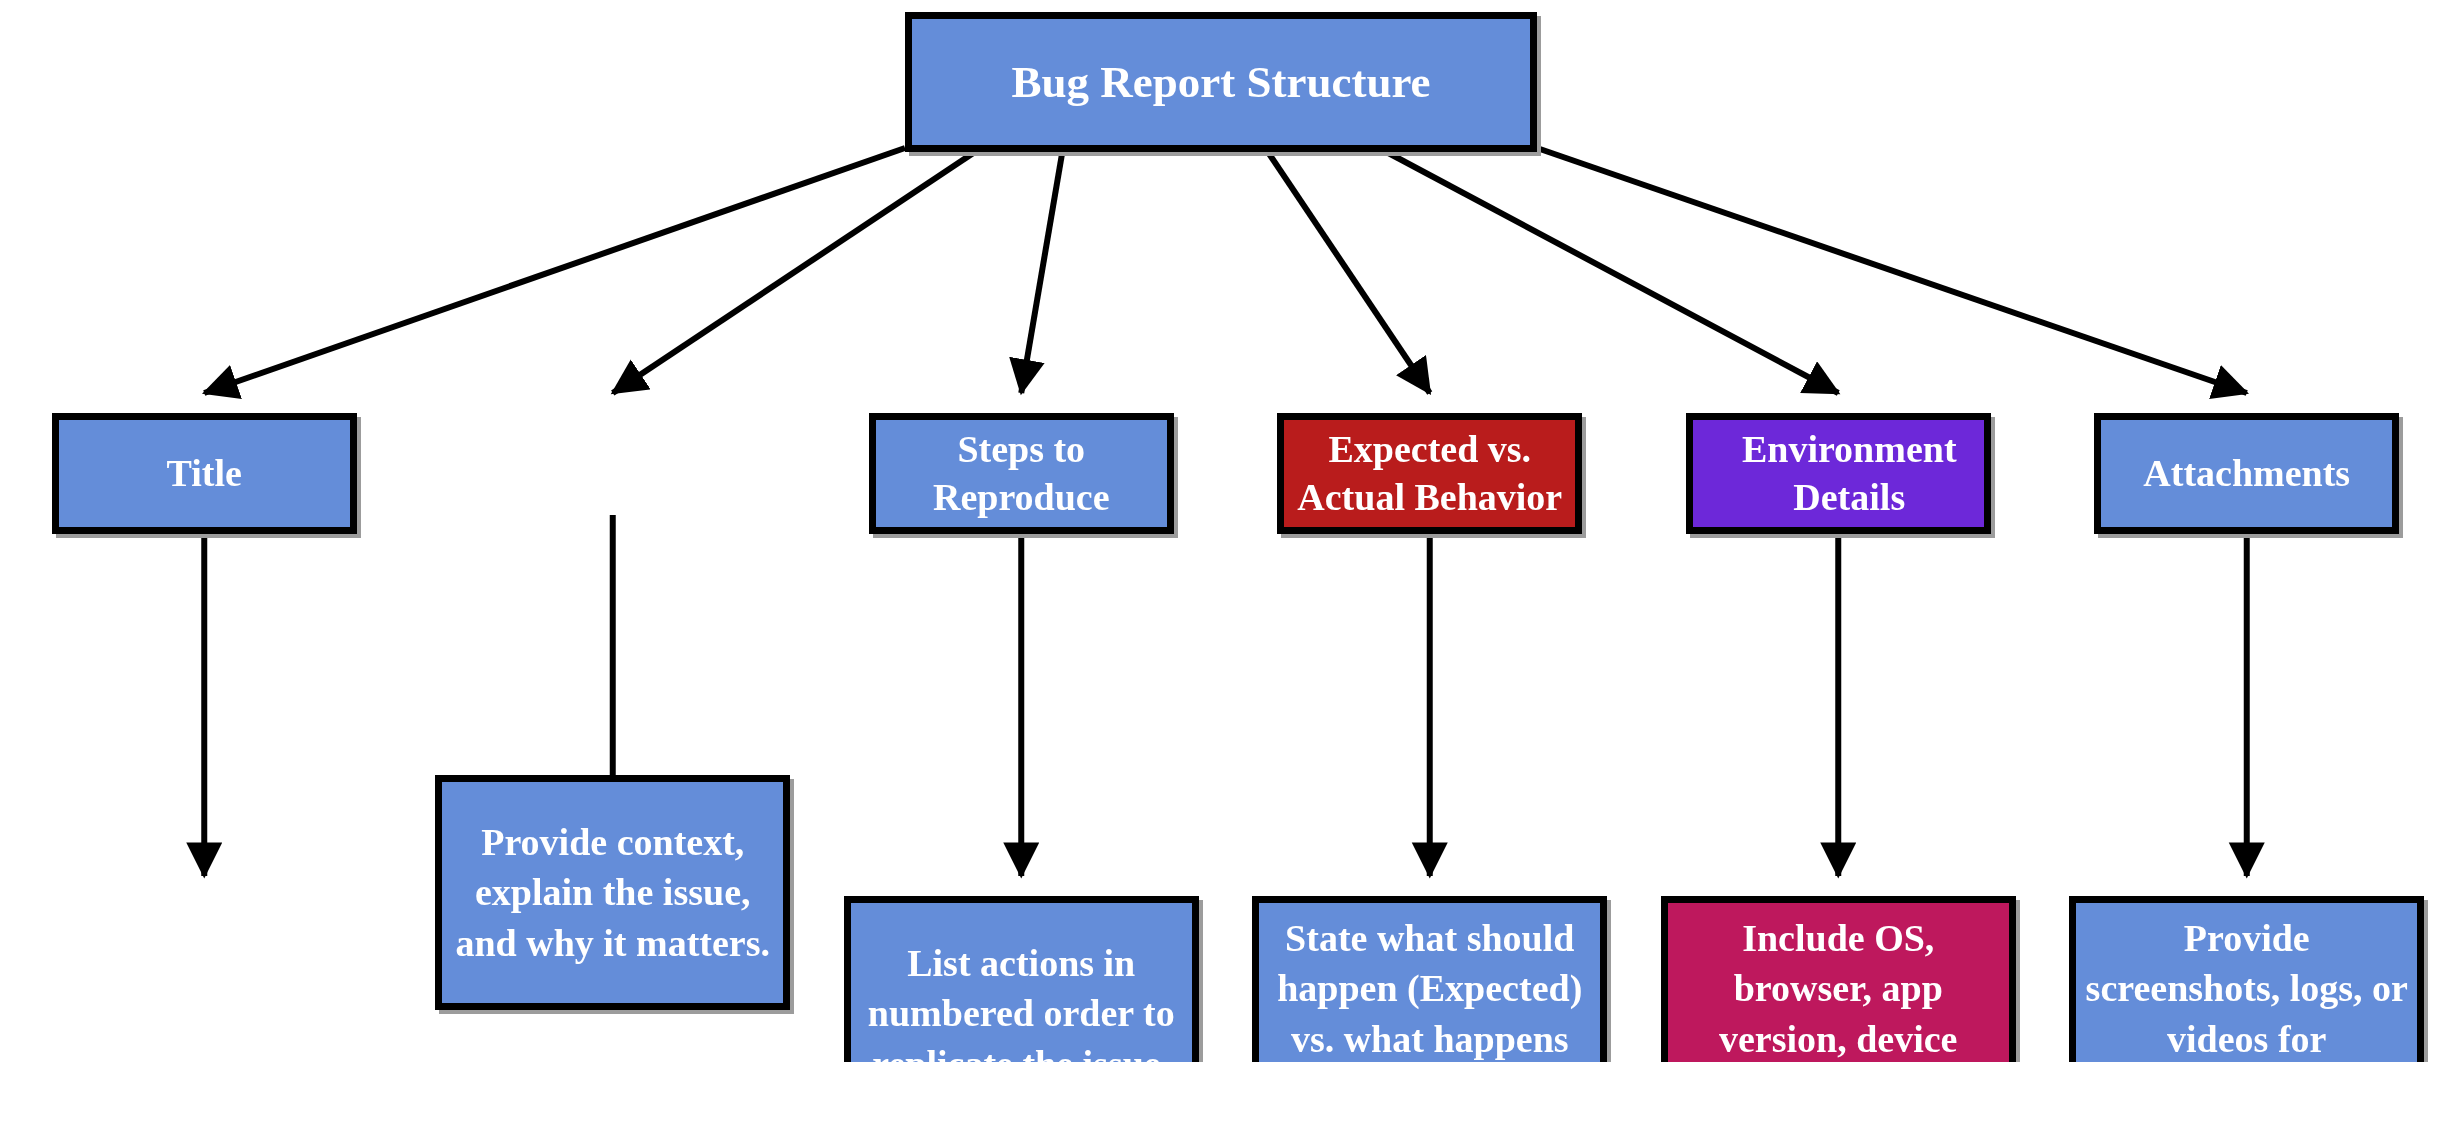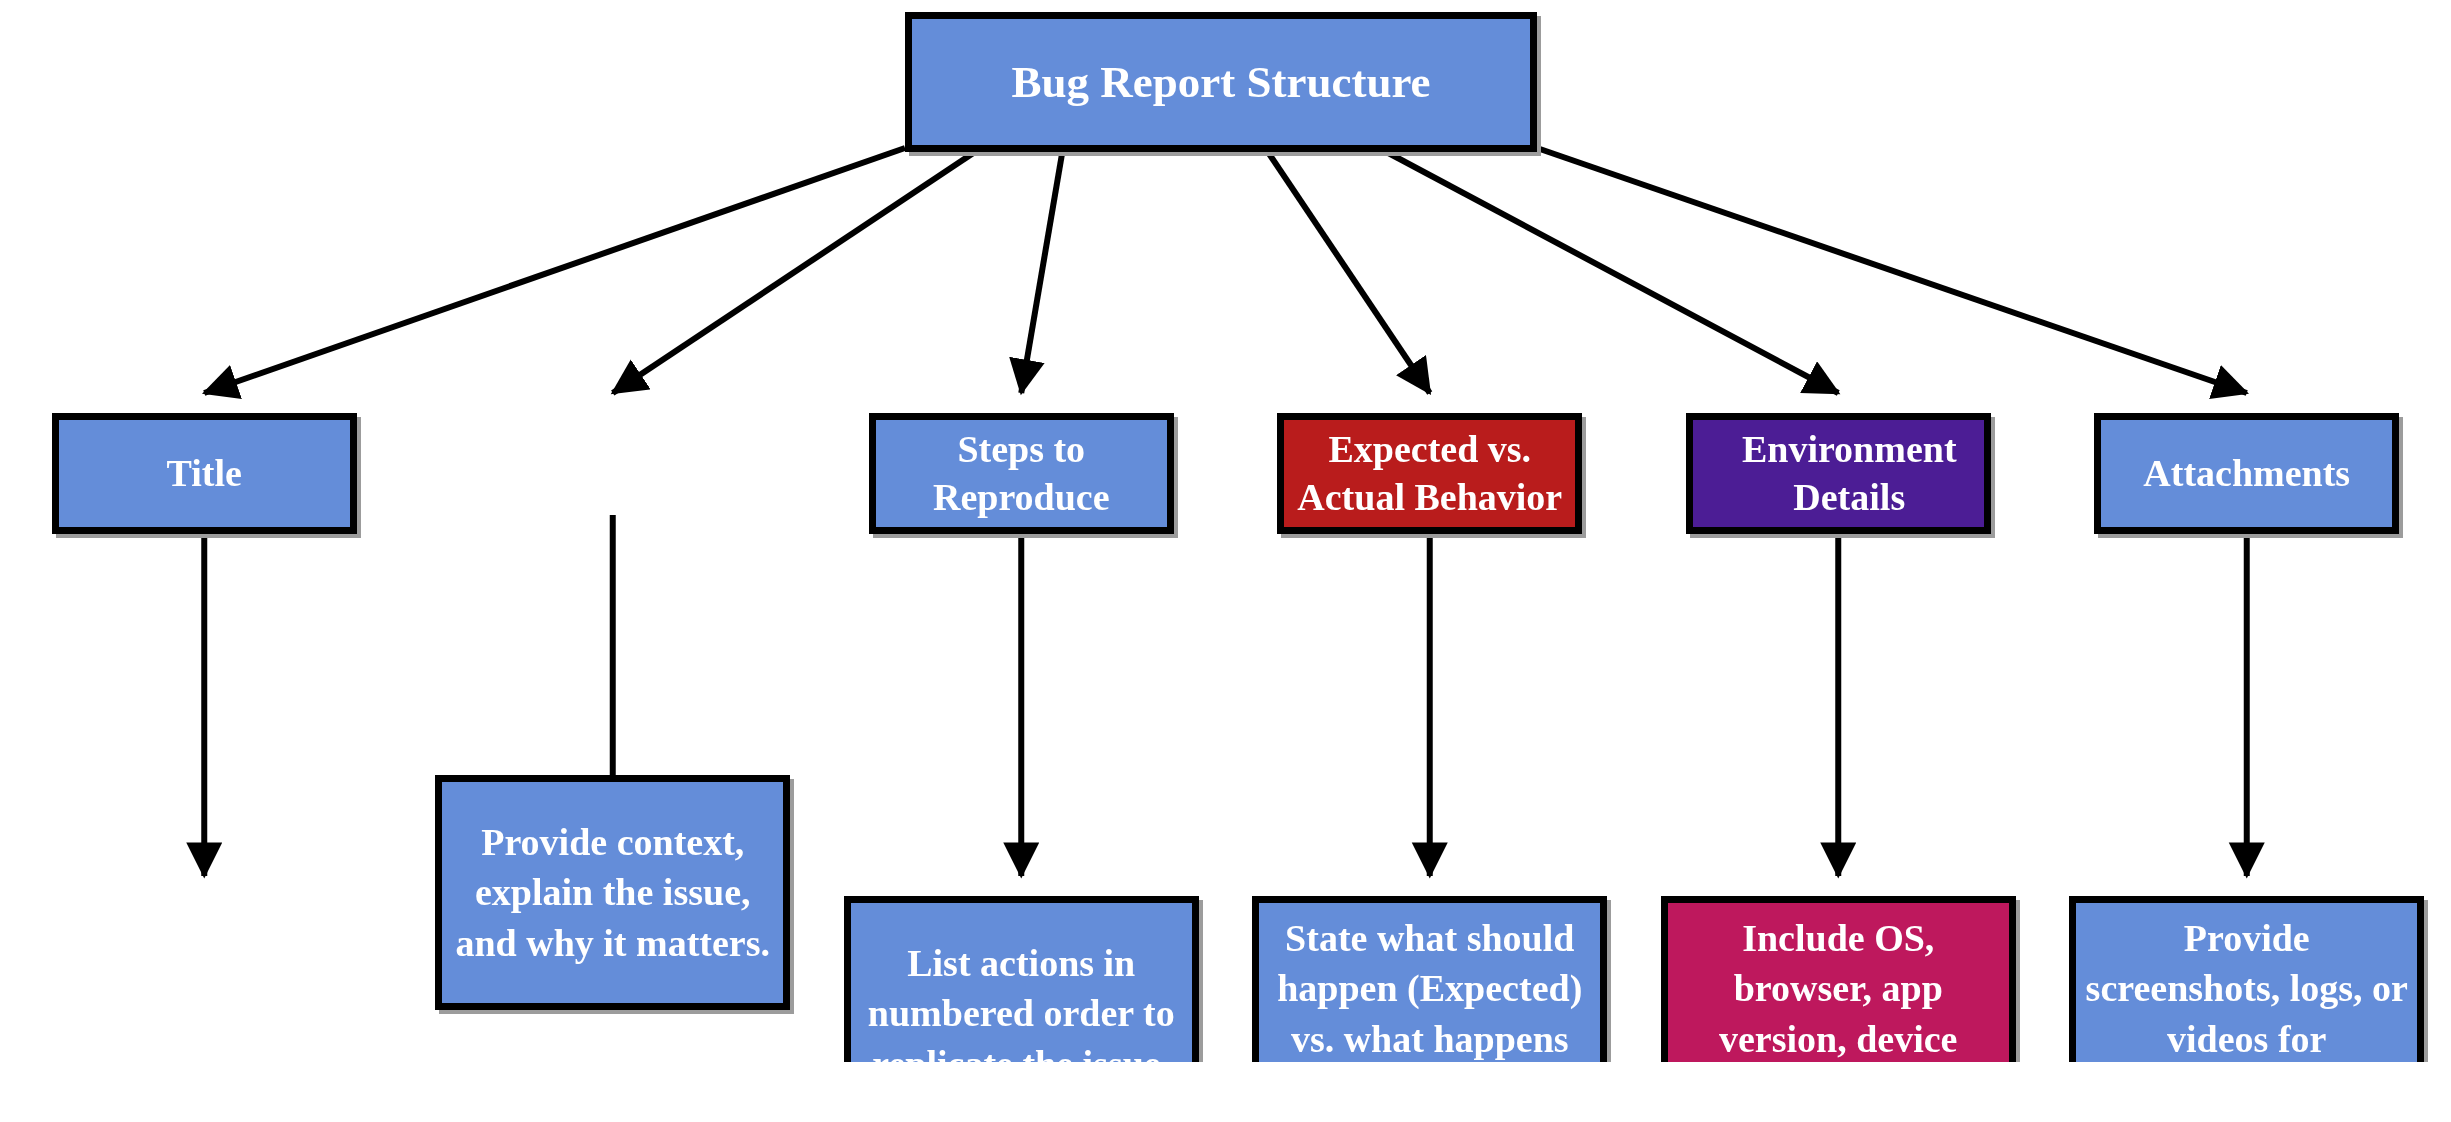--- a/index.html
+++ b/index.html
@@ -120,21 +120,21 @@
     <div class="col">
       <div class="box node2" style="background: #b91c1c; color: rgb(255, 255, 255); border-color: rgb(0, 0, 0);">
         <span>Expected vs. Actual Behavior</span>
       </div>
       <div class="box node3" style="background: rgb(100, 141, 217); color: rgb(255, 255, 255); border-color: rgb(0, 0, 0);">
         <span>State what should happen (Expected) vs. what happens (Actual).</span>
       </div>
     </div>
 
     <div class="col">
-      <div class="box node2" style="background: #4c1d95; color: rgb(255, 255, 255); border-color: rgb(0, 0, 0); padding-left: 28px;">
+      <div class="box node2" style="background: #6d28d9; color: rgb(255, 255, 255); border-color: rgb(0, 0, 0); padding-left: 28px;">
         <span>Environment Details</span>
       </div>
       <div class="box node3" style="background: #be185d; color: rgb(255, 255, 255); border-color: rgb(0, 0, 0); align-items: center;">
         <span>Include OS, browser, app version, device details, etc.</span>
       </div>
     </div>
 
     <div class="col">
       <div class="box node2" style="background: rgb(100, 141, 217); color: rgb(255, 255, 255); border-color: rgb(0, 0, 0);">
         <span>Attachments</span>

